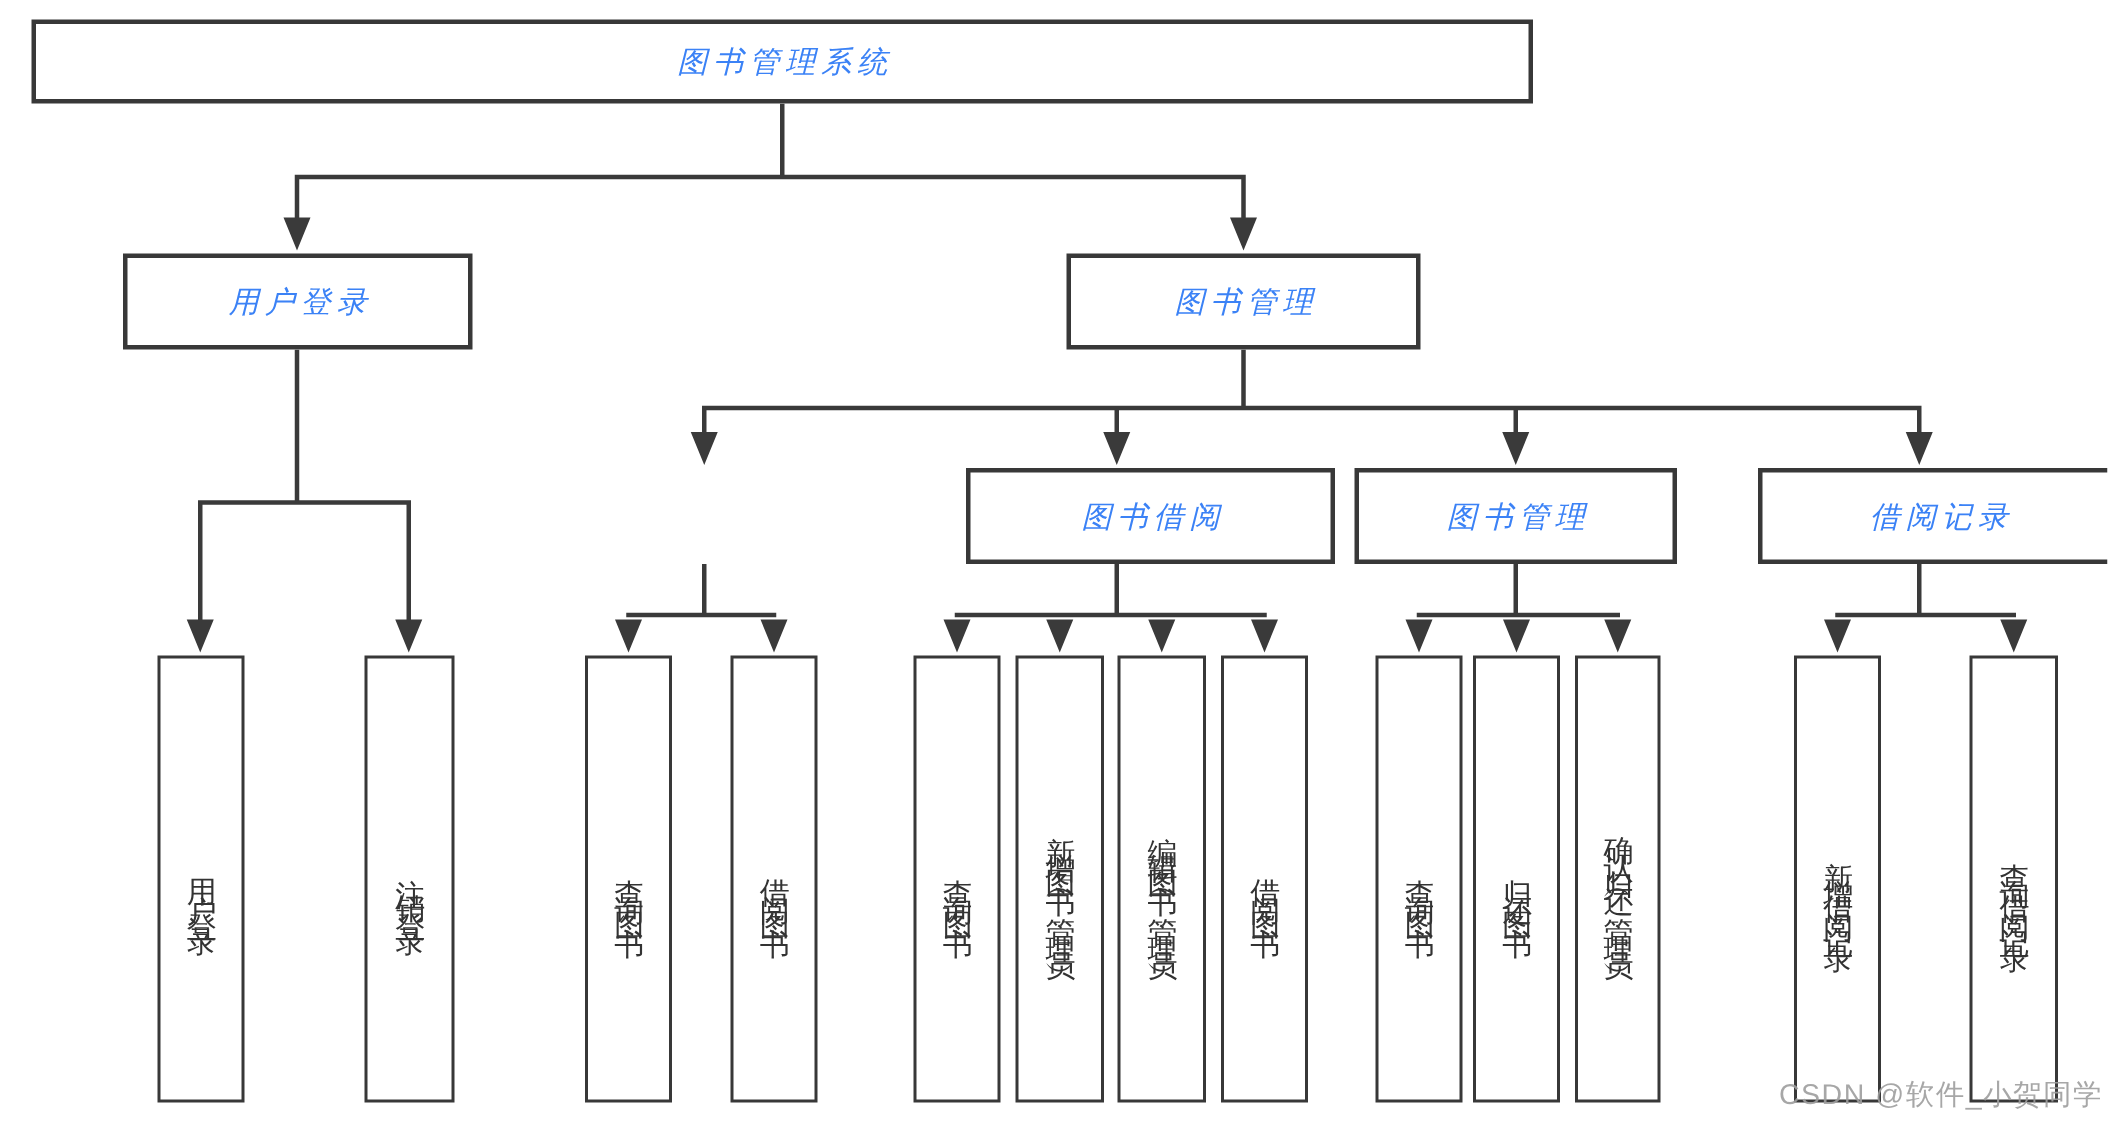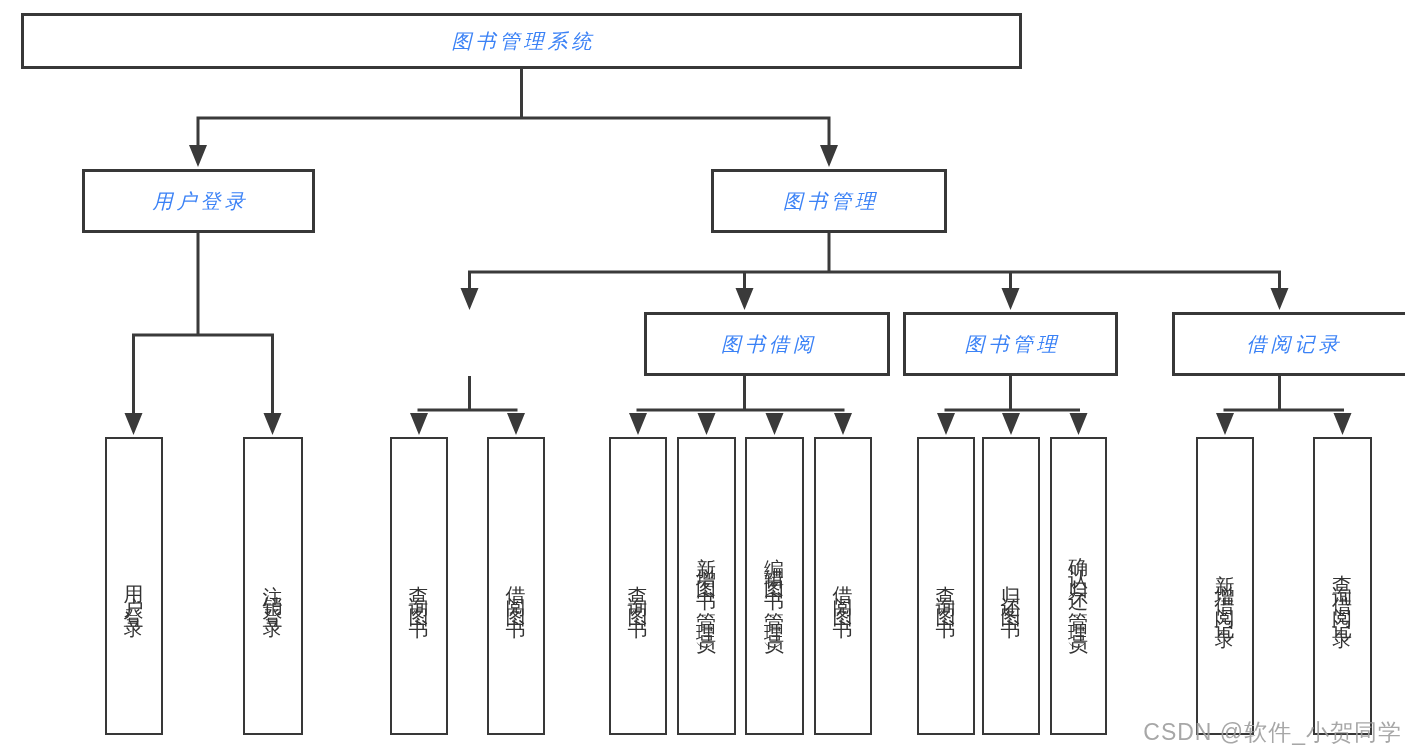--- a/index.html
+++ b/index.html
@@ -37,21 +37,21 @@
     font-size:20px;
     letter-spacing:11px;
     margin-bottom:-11px;
     line-height:1.1;
     color:#333333;
     white-space:nowrap;
   }
   .watermark{
     position:absolute;
     right:3px;top:717px;
-    font-size:23px;
+    font-size:19px;
     color:#9e9e9e;
     letter-spacing:1px;
     z-index:3;
     opacity:0.9;
     white-space:nowrap;
   }
 </style>
 </head>
 <body>
 

